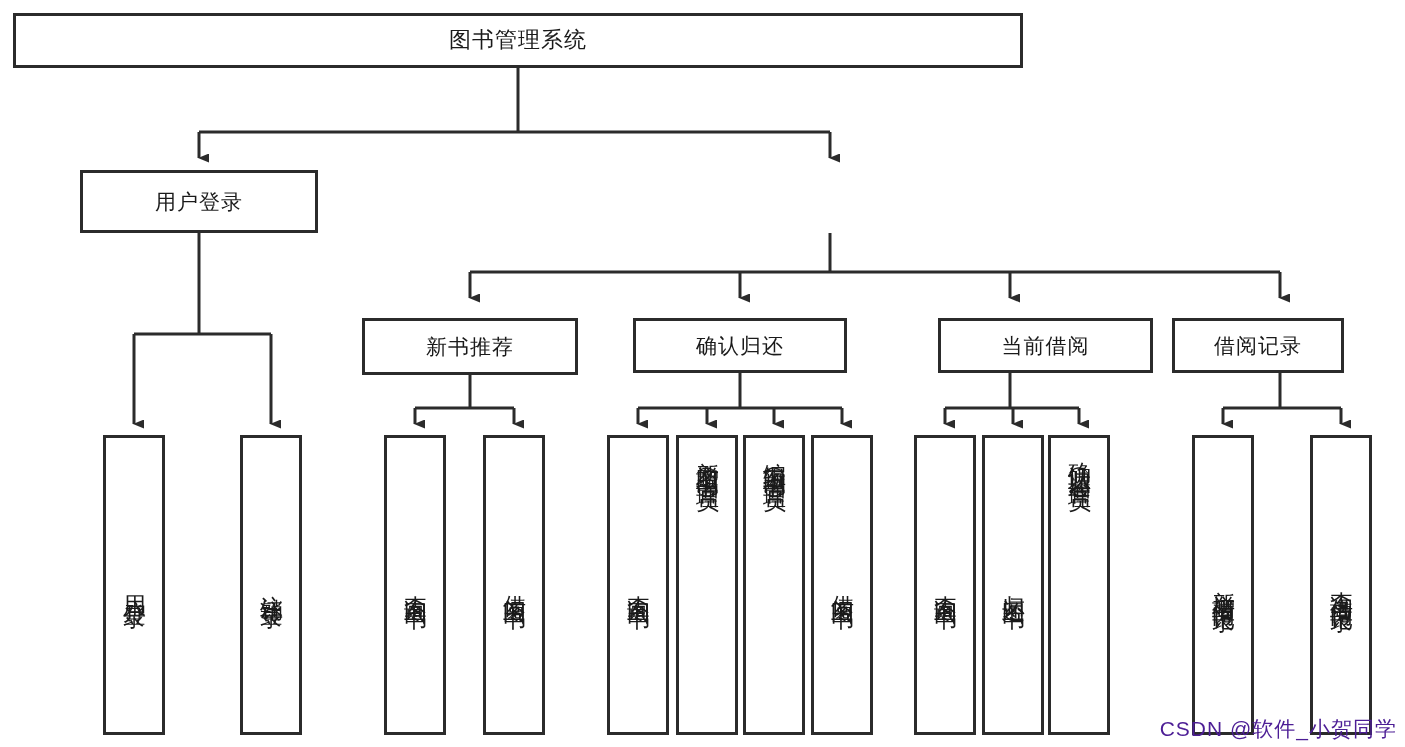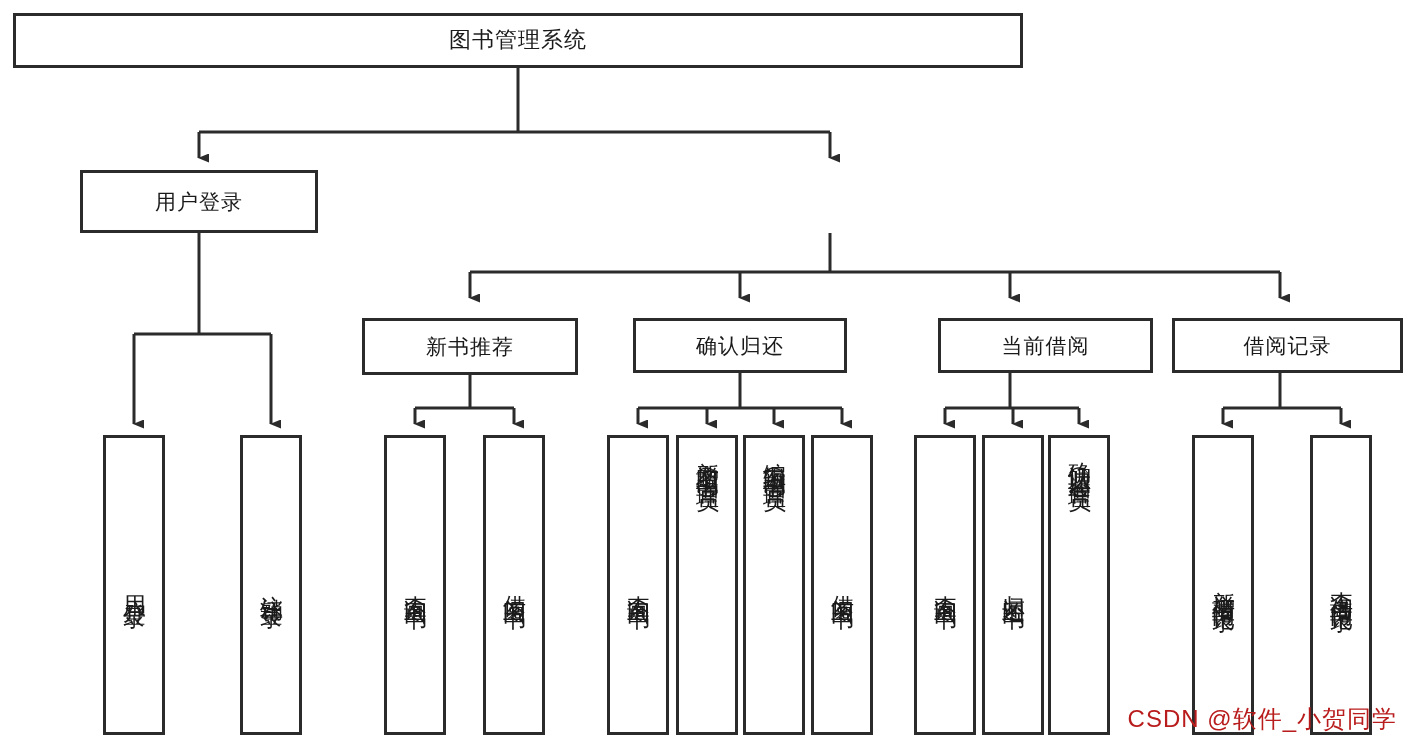--- a/index.html
+++ b/index.html
@@ -46,23 +46,23 @@
     font-size:23px;
     line-height:1.30;
     letter-spacing:4px;
     white-space:normal;
     max-height:100%;
   }
   .v.top{align-items:flex-start;}
 
   #watermark{
     position:absolute;
-    right:8px;bottom:12px;
-    font-size:24px;
-    color:#b91c1c;
+    right:8px;bottom:4px;
+    font-size:21px;
+    color:#4c1d95;
     letter-spacing:1px;
     z-index:5;
     white-space:nowrap;
   }
 </style>
 </head>
 <body>
 
 <div id="canvas">
 
@@ -130,21 +130,21 @@
   </div>
 
   <div class="node h" style="left:633px;top:318px;width:214px;height:55px;">
     <span class="lbl">确认归还</span>
   </div>
 
   <div class="node h" style="left:902px;top:318px;width:215px;height:55px;margin-left:36px;">
     <span class="lbl">当前借阅</span>
   </div>
 
-  <div class="node h" style="left:1172px;top:318px;width:231px;height:55px;">
+  <div class="node h" style="left:1172px;top:318px;width:172px;height:55px;">
     <span class="lbl">借阅记录</span>
   </div>
 
   <div class="node v" style="left:103px;top:435px;width:62px;height:300px;">
     <span class="lbl">用户登录</span>
   </div>
 
   <div class="node v" style="left:240px;top:435px;width:62px;height:300px;">
     <span class="lbl">注销登录</span>
   </div>

